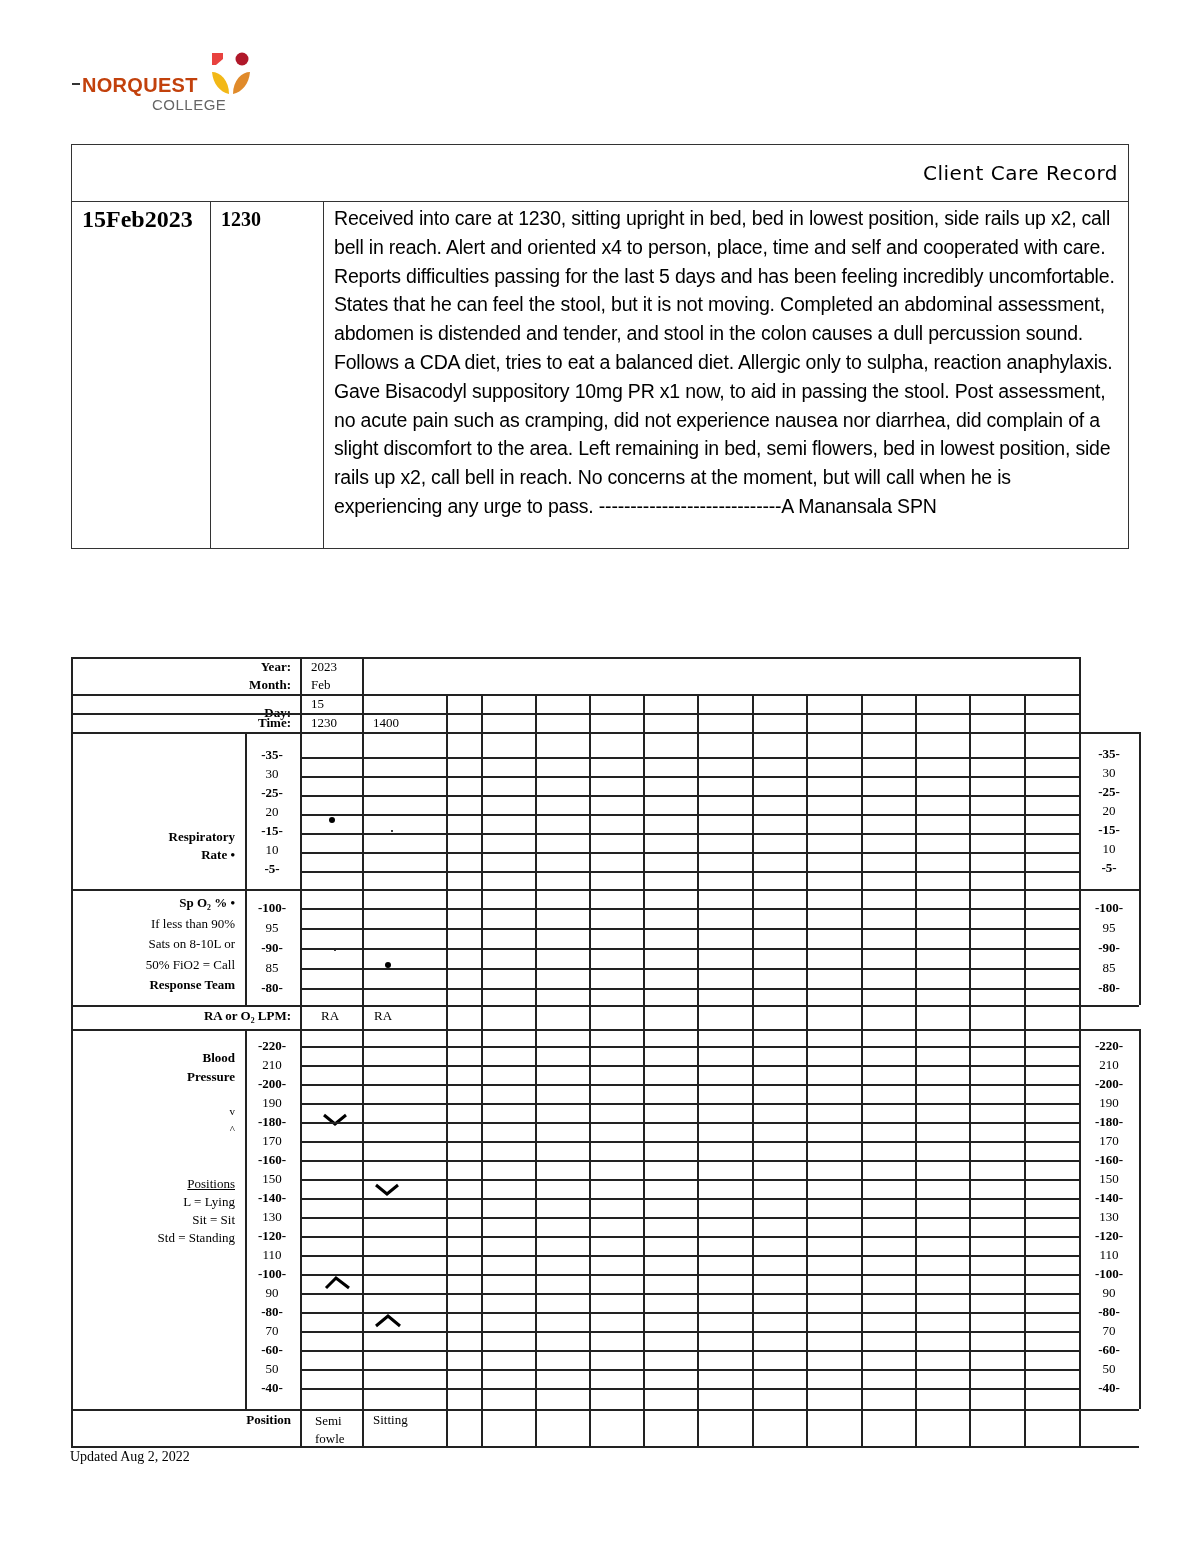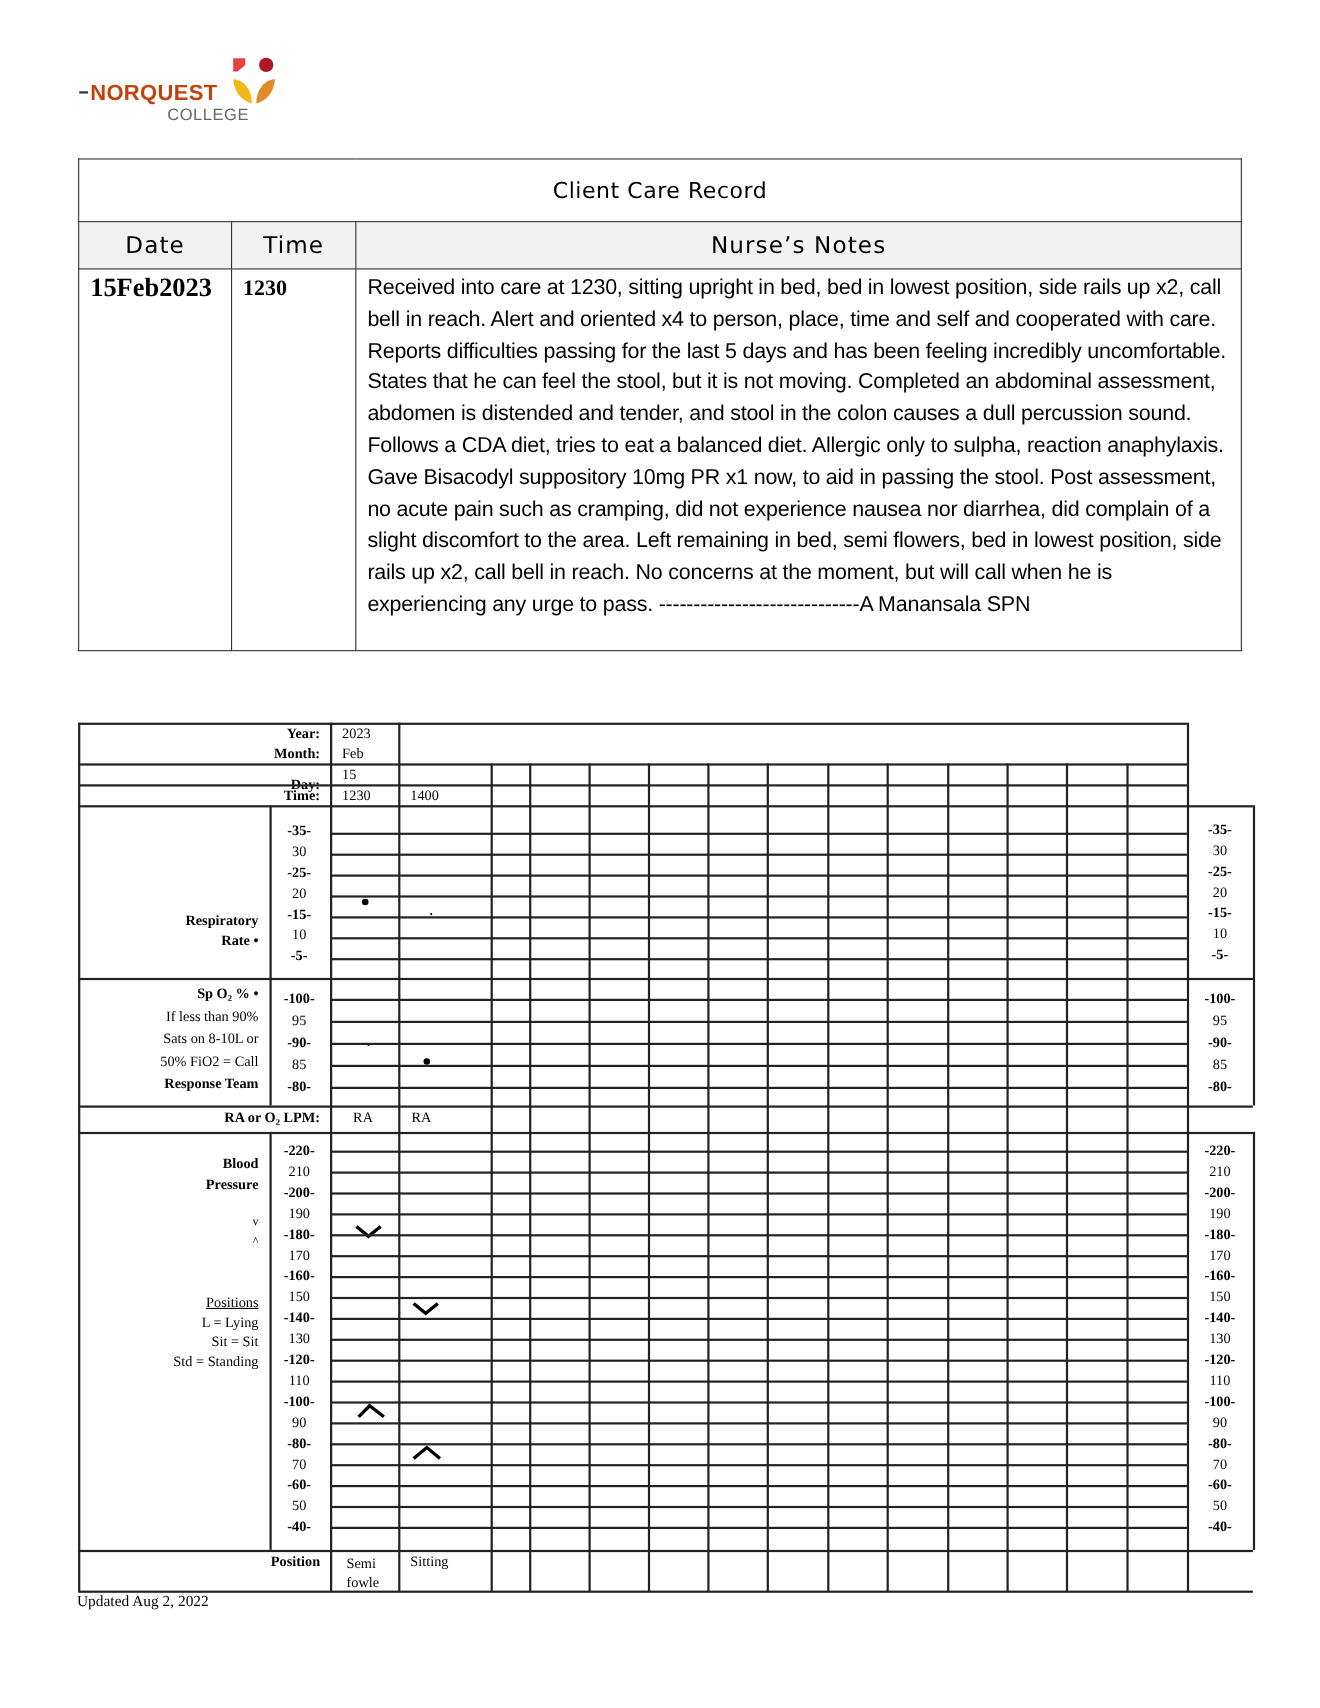--- a/index.html
+++ b/index.html
@@ -8,21 +8,21 @@
   
   .logo { left:70px; top:50px; width:190px; height:70px; }
   .logo-dash { position:absolute; left:2px; top:33px; width:8px; height:2px; background:#333; }
   .logo-norquest { position:absolute; left:12px; top:24px; font-family:"Liberation Sans", sans-serif; font-weight:bold; font-size:20px; color:#c2410c; letter-spacing:0.3px; }
   .logo-college { position:absolute; left:82px; top:46px; font-family:"Liberation Sans", sans-serif; font-size:15px; color:#666; letter-spacing:0.5px; }
   .logo-mark { position:absolute; left:140px; top:0; width:42px; height:48px; }
 
   
   .care { left:71px; top:144px; width:1058px; border-collapse:collapse; font-family:"DejaVu Sans", sans-serif; }
   .care td, .care th { border:1.5px solid #333; }
-  .care .title-cell { height:56px; font-size:20px; padding:0 10px; text-align:center; font-weight:normal; letter-spacing:0.5px; }
+  .care .title-cell { height:56px; font-size:20px; padding:0 10px; text-align:right; font-weight:normal; letter-spacing:0.5px; }
   .care .hdr th { background:#f2f2f2; height:40px; font-size:21px; font-weight:normal; letter-spacing:1px; }
   .care .row td { vertical-align:top; }
   .care .date-cell { width:118px; padding:4px 10px 0 10px; font-family:"Liberation Serif", serif; font-weight:bold; font-size:24px; line-height:27px; }
   .care .time-cell { width:92px; padding:4px 10px 0 10px; font-family:"Liberation Serif", serif; font-weight:bold; font-size:20px; line-height:27px; }
   .care .notes-cell { padding:2px 10px 0 10px; font-family:"Liberation Sans", sans-serif; font-size:19.5px; line-height:28.8px; letter-spacing:-0.2px; }
 
   
   .vitals { left:71px; top:657px; width:1068px; height:790px; }
   .line-h, .line-v { position:absolute; background:#222; }
   .line-h { height:1.5px; }
@@ -50,25 +50,20 @@
     <circle cx="32" cy="9" r="6.5" fill="#b0182a"></circle>
     <path d="M2,22 C10,22 19,30 19,44 C10,42 3,34 2,22 Z" fill="#f2b817"></path>
     <path d="M40,22 C32,22 23,30 23,44 C32,42 39,34 40,22 Z" fill="#e08a2a"></path>
   </svg>
 </div>
 
 <table class="abs care">
   <tbody>
       <tr>
     <th colspan="3" class="title-cell">Client Care Record</th>
-  </tr>
-  <tr class="hdr">
-    <th>Date</th>
-    <th>Time</th>
-    <th>Nurse’s Notes</th>
   </tr>
   <tr class="row">
     <td class="date-cell" style="word-break:break-all;">15Feb2023</td>
     <td class="time-cell">1230</td>
     <td class="notes-cell" style="height:344px;">Received into care at 1230, sitting upright in bed, bed in lowest position, side rails up x2, call bell in reach. Alert and oriented x4 to person, place, time and self and cooperated with care. Reports difficulties passing for the last 5 days and has been feeling incredibly uncomfortable. States that he can feel the stool, but it is not moving. Completed an abdominal assessment, abdomen is distended and tender, and stool in the colon causes a dull percussion sound.  Follows a CDA diet, tries to eat a balanced diet. Allergic only to sulpha, reaction anaphylaxis. Gave Bisacodyl suppository 10mg PR x1 now, to aid in passing the stool. Post assessment, no acute pain such as cramping, did not experience nausea nor diarrhea, did complain of a slight discomfort to the area. Left remaining in bed, semi flowers, bed in lowest position, side rails up x2, call bell in reach. No concerns at the moment, but will call when he is experiencing any urge to pass.  -----------------------------A Manansala SPN</td>
   </tr>
 </tbody>
   </table>
 
 <div class="abs vitals" id="vitals">

